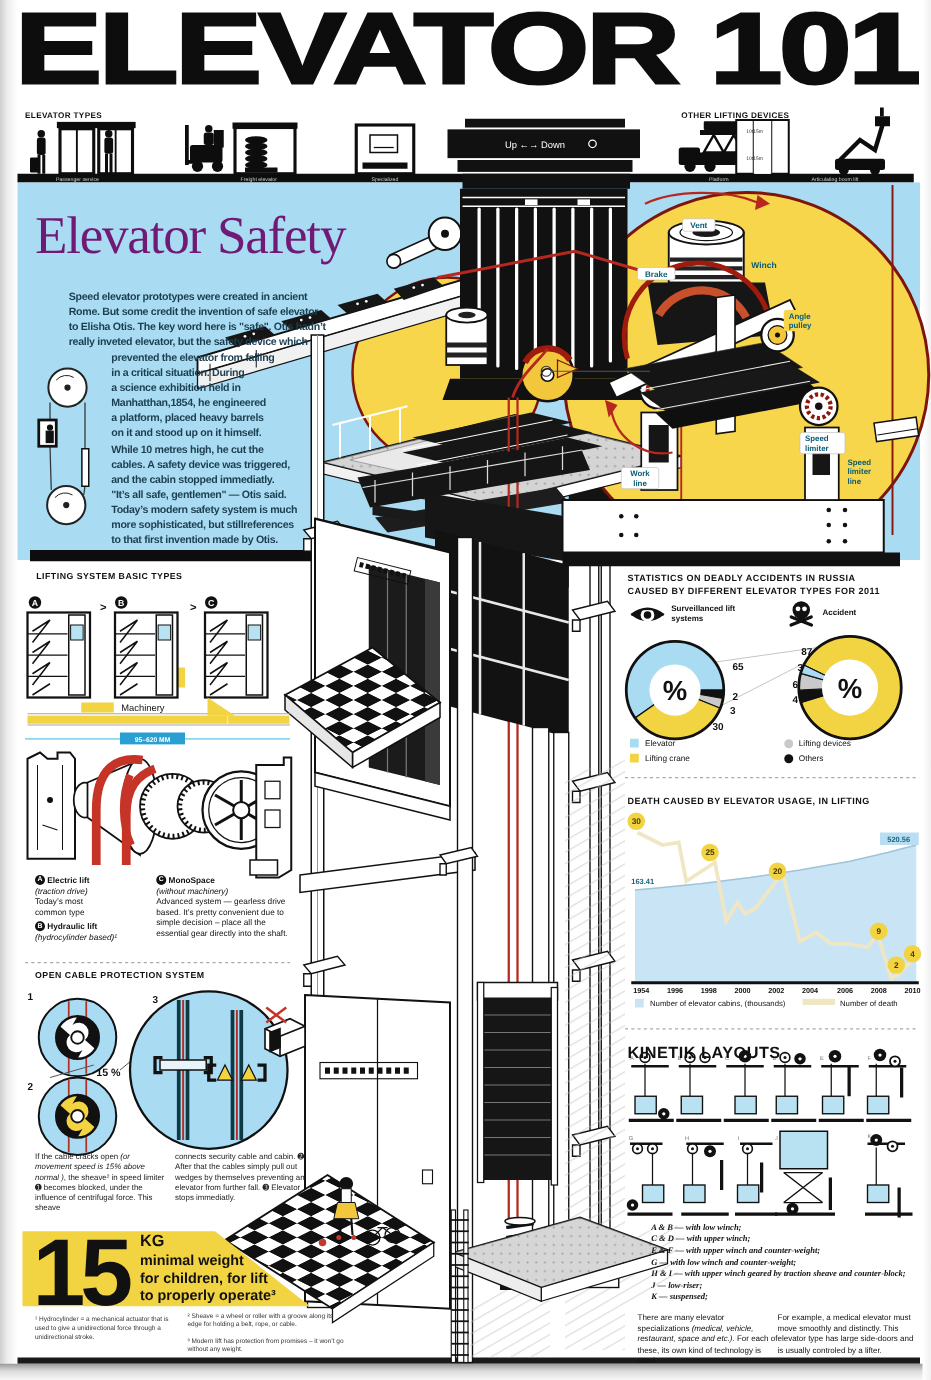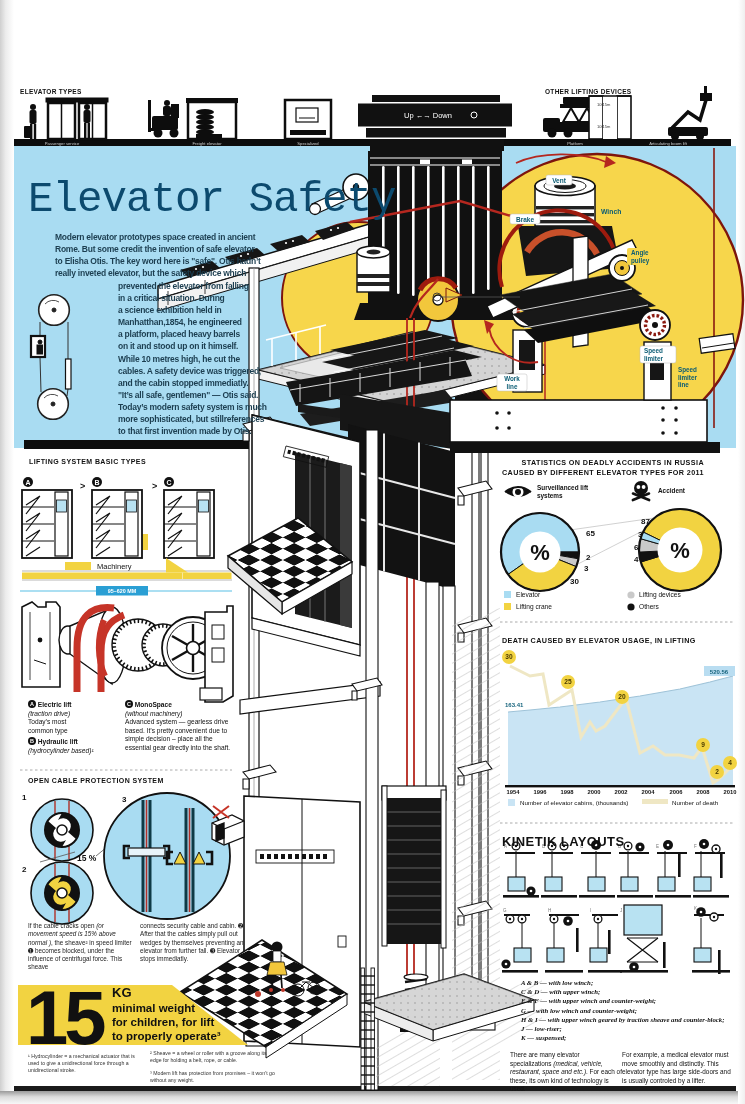--- a/index.html
+++ b/index.html
@@ -1,19 +1,19 @@
 <!DOCTYPE html>
 <html><head>
 <meta charset="utf-8">
 <style>
   html,body{margin:0;padding:0;background:#fff;}
   #page{position:relative;width:745px;height:1104px;background:#ffffff;overflow:hidden;
         font-family:"Liberation Sans",sans-serif;}
   .abs{position:absolute;}
-  .hdr{font-weight:bold;font-size:7px;letter-spacing:.4px;color:#111;text-align:right;}
+  .hdr{font-weight:bold;font-size:7px;letter-spacing:.4px;color:#111;}
   .body-txt{font-size:8.5px;font-weight:bold;letter-spacing:-0.25px;line-height:12.1px;color:#1c3e50;}
   .small-txt{font-size:6.3px;line-height:8.3px;color:#222;}
   .tiny-txt{font-size:5.2px;line-height:7px;color:#333;}
 </style>
 </head>
 <body>
 <div id="page">
 
   <div class="abs" style="left:0;top:0;width:14px;height:1104px;background:linear-gradient(90deg,#cfcfcf 0%,#ececec 40%,#ffffff 100%);"></div>
 
@@ -1085,29 +1085,32 @@
           <circle cx="714" cy="917" r="1.2" fill="#111"></circle>
           <line x1="701" y1="918" x2="701" y2="948" stroke="#111" stroke-width="1"></line>
           <rect x="694" y="948" width="17" height="14" fill="#b8e2f2" stroke="#111" stroke-width="1.1"></rect>
           <rect x="718" y="950" width="2.6" height="24" fill="#111"></rect>
           <rect x="692" y="970" width="38" height="2.6" fill="#111"></rect>
           <text x="694" y="910" font-size="4.5" fill="#777">K</text>
         </g>
     </g>
   </svg>
 
-
-  <div class="abs" style="left:28px;top:176px;font-family:Liberation Mono, monospace;font-size:42.5px;letter-spacing:-1px;color:#0c4a6e;">Elevator Safety</div>
-
-  <div class="abs body-txt" style="left:55px;top:231px;white-space:pre;">Modern elevator prototypes space created in ancient
+  <div class="abs" style="left:12px;top:5px;width:720px;height:66px;overflow:visible;">
+    <div id="bigtitle" style="font-weight:bold;font-size:78px;line-height:66px;color:#0d0d0d;letter-spacing:-2px;white-space:nowrap;transform-origin:0 0;transform:scale(1.338,1.03);-webkit-text-stroke:2.2px #0d0d0d;">ELEVATOR 101</div>
+  </div>
+
+  <div class="abs" style="left:28px;top:164px;font-family:Liberation Serif, serif;font-size:42.5px;letter-spacing:-1px;color:#701a75;">Elevator Safety</div>
+
+  <div class="abs body-txt" style="left:55px;top:231px;white-space:pre;">Speed elevator prototypes were created in ancient
 Rome. But some credit the invention of safe elevator
 to Elisha Otis. The key word here is "safe". Otis hadn’t
 really inveted elevator, but the safety device which</div>
 
-  <div class="abs body-txt" style="left:89px;top:280px;white-space:pre;margin-left:29px;">prevented the elevator from falling
+  <div class="abs body-txt" style="left:89px;top:280px;white-space:pre;">prevented the elevator from falling
 in a critical situation. During
 a science exhibition held in
 Manhatthan,1854, he engineered
 a platform, placed heavy barrels
 on it and stood up on it himself.
 While 10 metres high, he cut the
 cables. A safety device was triggered,
 and the cabin stopped immediatly.
 "It’s all safe, gentlemen" — Otis said.
 Today’s modern safety system is much

